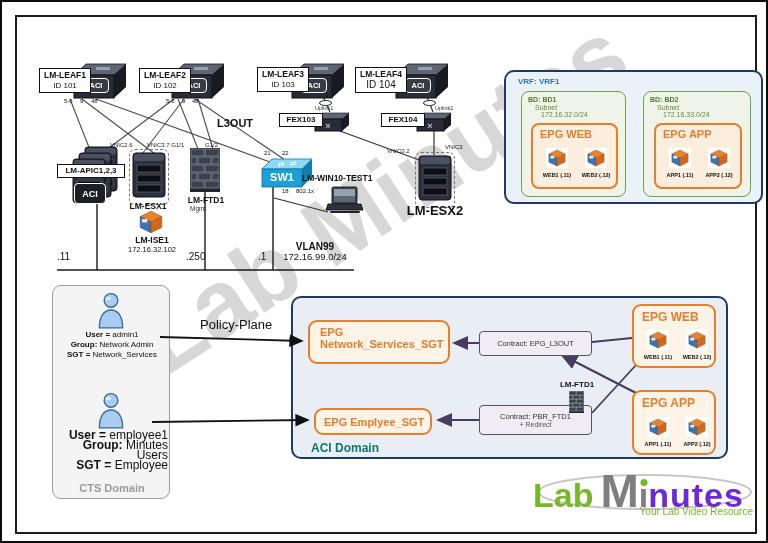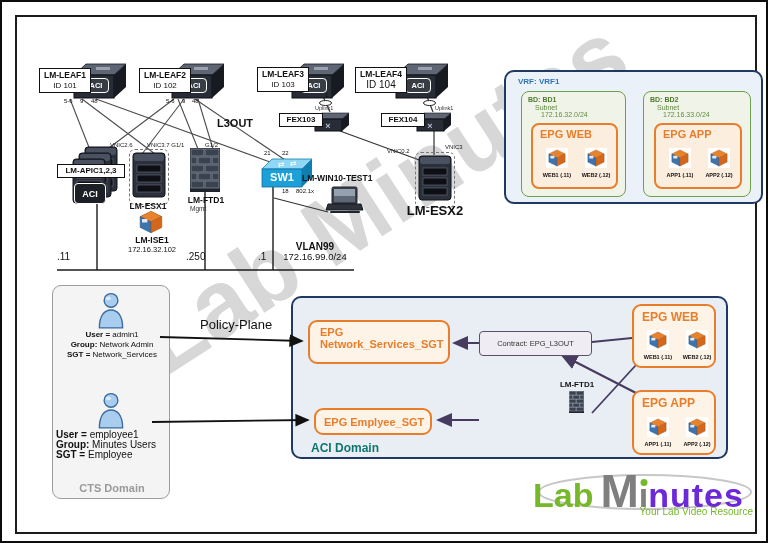--- a/index.html
+++ b/index.html
@@ -359,41 +359,45 @@
     <div class="abs" style="left:3px;top:44px;width:112px;text-align:center;font-size:8px;line-height:10px">
       <div><span class="b">User =</span> <span>admin1</span></div>
       <div><span class="b">Group:</span> <span>Network Admin</span></div>
       <div><span class="b">SGT =</span> <span>Network_Services</span></div>
     </div>
     <svg class="abs" style="left:43px;top:106px" width="30" height="38" viewBox="0 0 28 36">
       <circle cx="14" cy="8" r="6.5" fill="#A9CDEE" stroke="#3A6A9E" stroke-width="1.3"></circle>
       <path d="M3,34 C3,22 8,17 14,17 C20,17 25,22 25,34 Z" fill="#A9CDEE" stroke="#3A6A9E" stroke-width="1.3"></path>
       <ellipse cx="11.5" cy="6" rx="2.5" ry="1.8" fill="#DCEBF8"></ellipse>
     </svg>
-    <div class="abs" style="left:3px;top:144px;width:112px;text-align:left;font-size:10px;line-height:10px">
+    <div class="abs" style="left:3px;top:144px;width:112px;text-align:right;font-size:12px;line-height:10px">
       <div><span class="b">User =</span> <span>employee1</span></div>
       <div><span class="b">Group:</span> <span>Minutes Users</span></div>
       <div><span class="b">SGT =</span> <span>Employee</span></div>
     </div>
     <div class="abs b" style="left:0;top:196px;width:118px;text-align:center;font-size:11px;color:#9a9a9a">CTS Domain</div>
   </div>
   <div class="lbl" style="left:198px;top:316px;font-size:13px;z-index:5">Policy-Plane</div>
 
   <div class="panel aci-dom" style="left:289px;top:294px;width:437px;height:163px">
     <div class="abs b" style="left:18px;top:143px;font-size:12px;color:#0f766e">ACI Domain</div>
   </div>
   <div class="epg-o" style="left:306px;top:318px;width:142px;height:44px;font-size:11px;padding:4px 0 0 10px">
     <div>EPG</div>
       <div>Network_Services_SGT</div>
     </div>
   <div class="epg-o" style="left:312px;top:406px;width:118px;height:27px;font-size:11px;display:flex;align-items:center;padding-left:8px">
       <span>EPG Emplyee_SGT</span>
     </div>
   <div class="contract" style="left:477px;top:329px;width:113px;height:25px">
     <div class="c1">Contract: EPG_L3OUT</div>
+    </div>
+  <div class="contract" style="left:477px;top:403px;width:113px;height:30px">
+    <div class="c1">Contract: PBR_FTD1</div>
+    <div class="c2">+ Redirect</div>
     </div>
   <div class="lbl b" style="left:553px;top:379px;width:44px;text-align:center;font-size:8px;z-index:6">LM-FTD1</div>
   <div class="dev" style="left:566px;top:389px;z-index:6">
     <svg width="17" height="22" viewBox="0 0 30 44">
       <rect x="0" y="0" width="30" height="44" fill="#20242c"></rect>
       <g fill="#3b424f" stroke="#9aa3b1" stroke-width="1">
         <rect x="1" y="1" width="13" height="7"></rect>
           <rect x="15" y="1" width="14" height="7"></rect>
         <rect x="1" y="9" width="6" height="7"></rect>
           <rect x="8" y="9" width="13" height="7"></rect>

